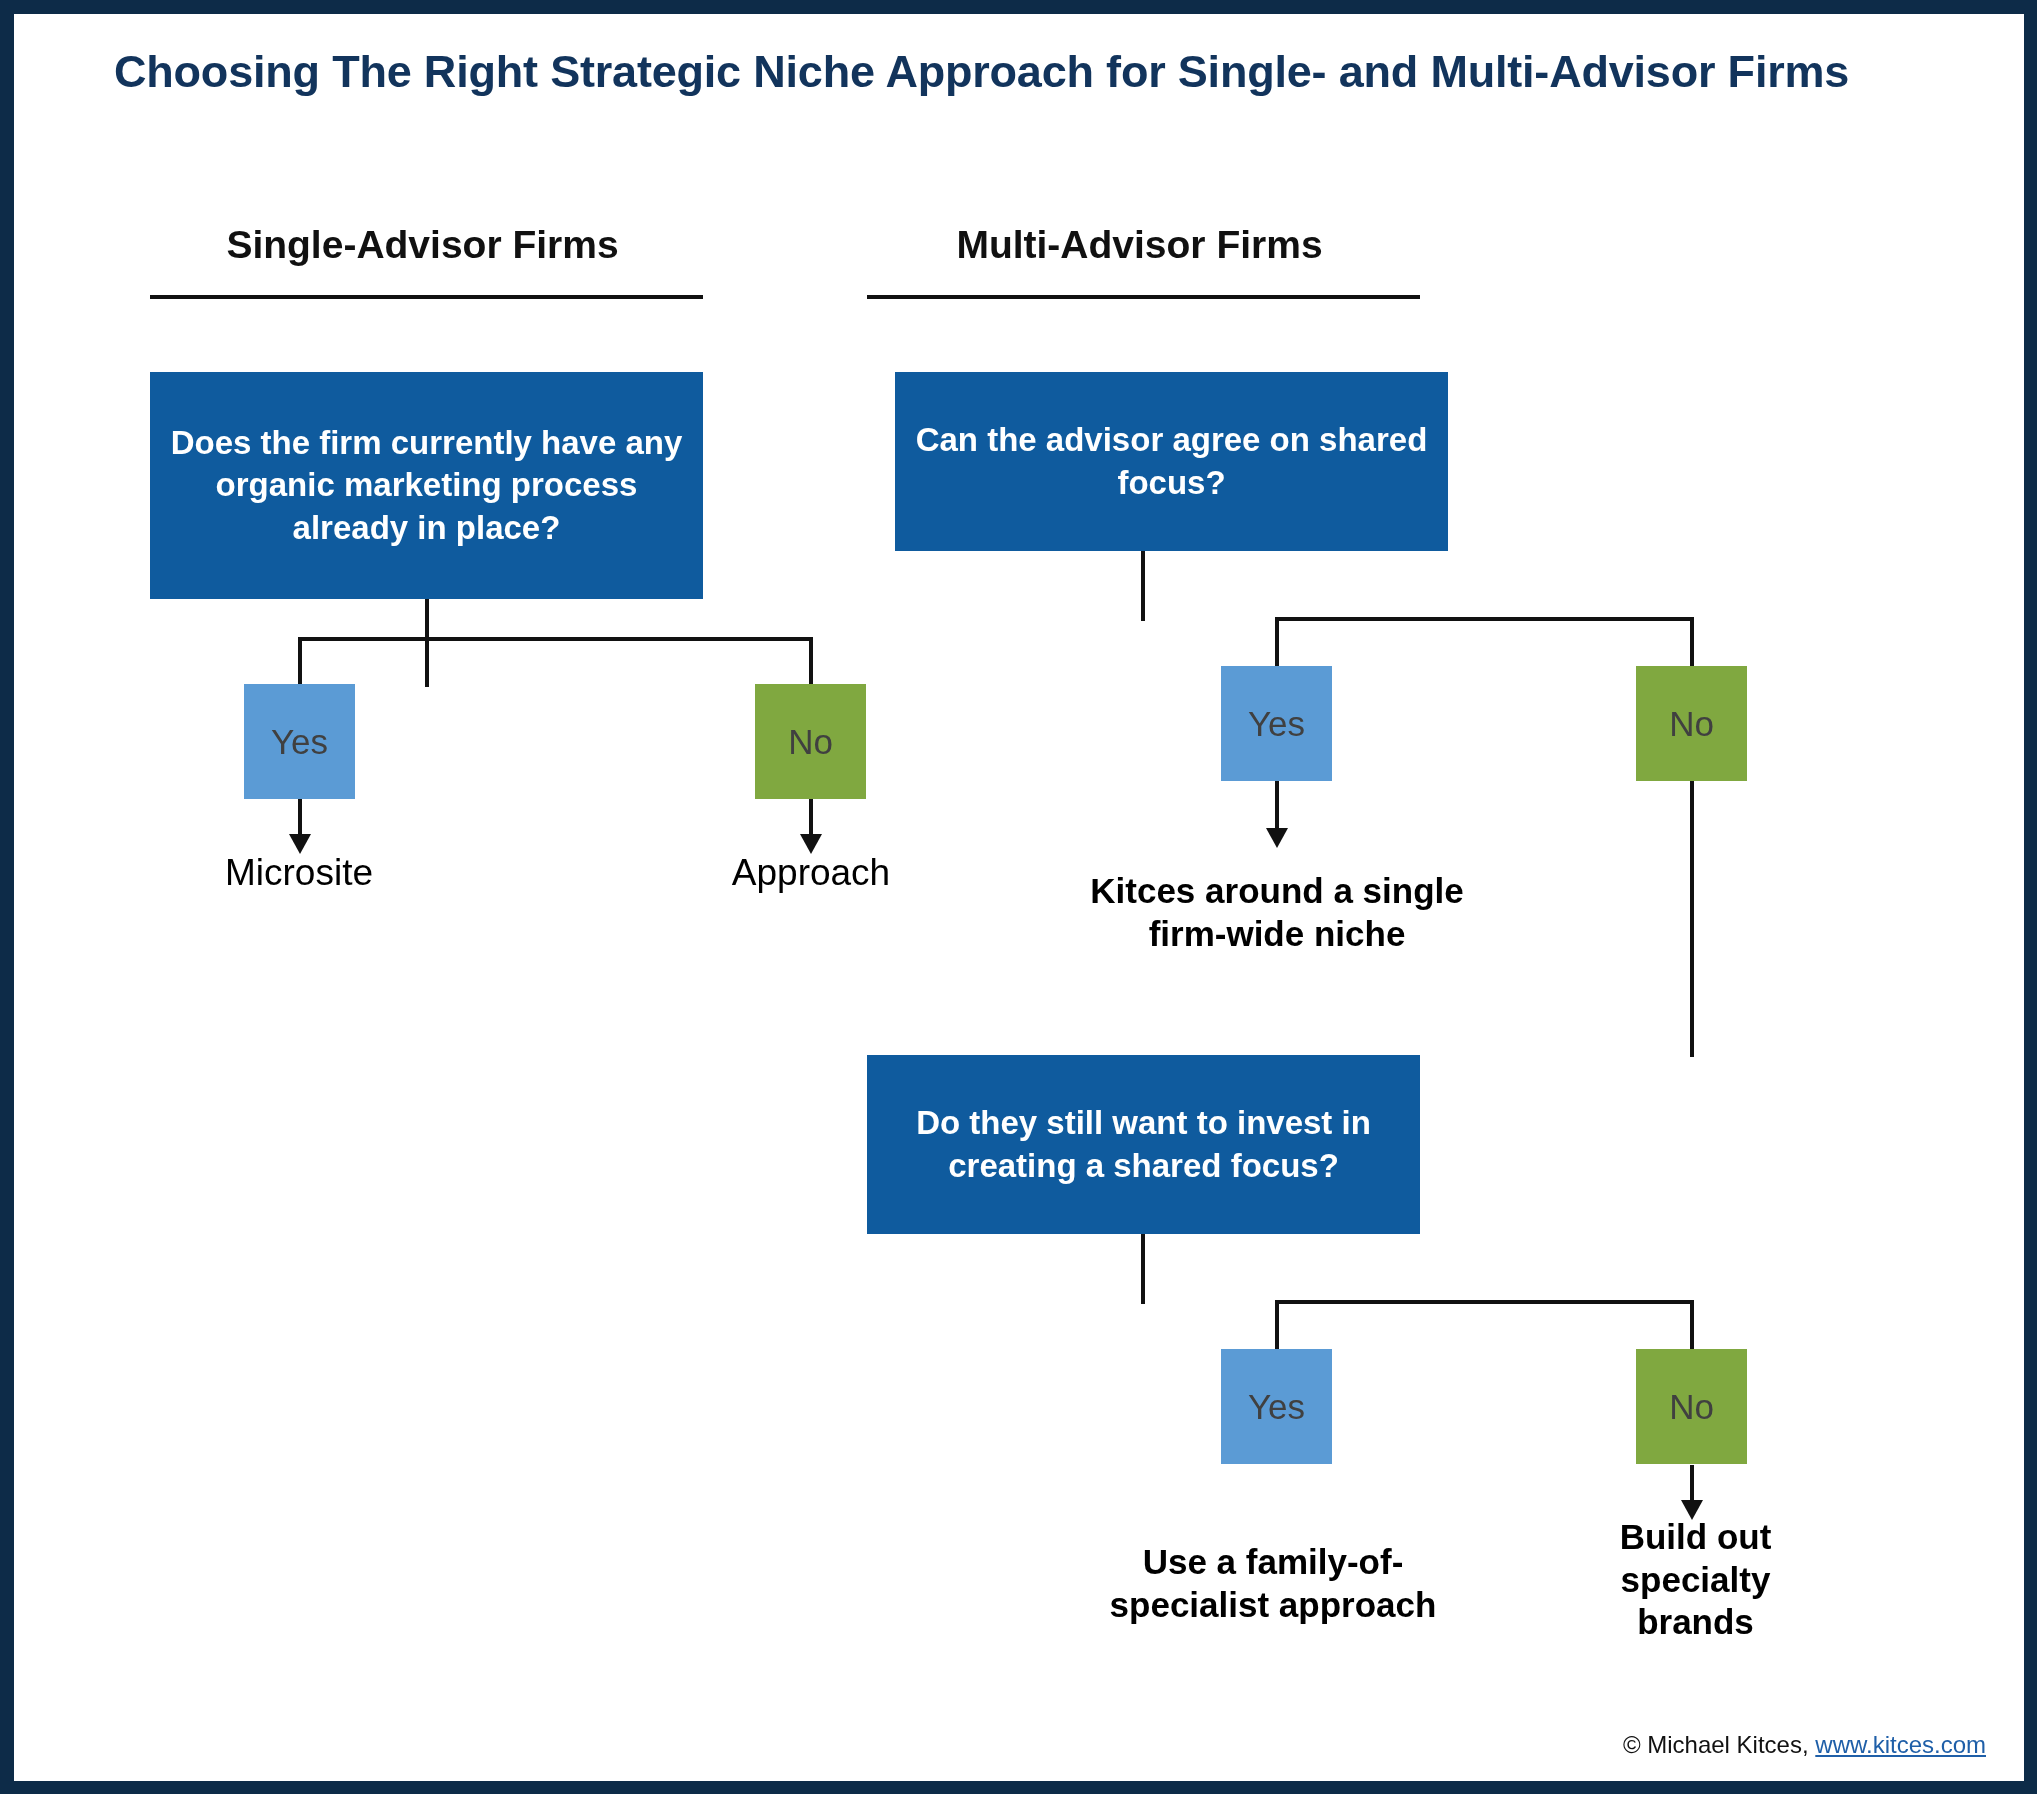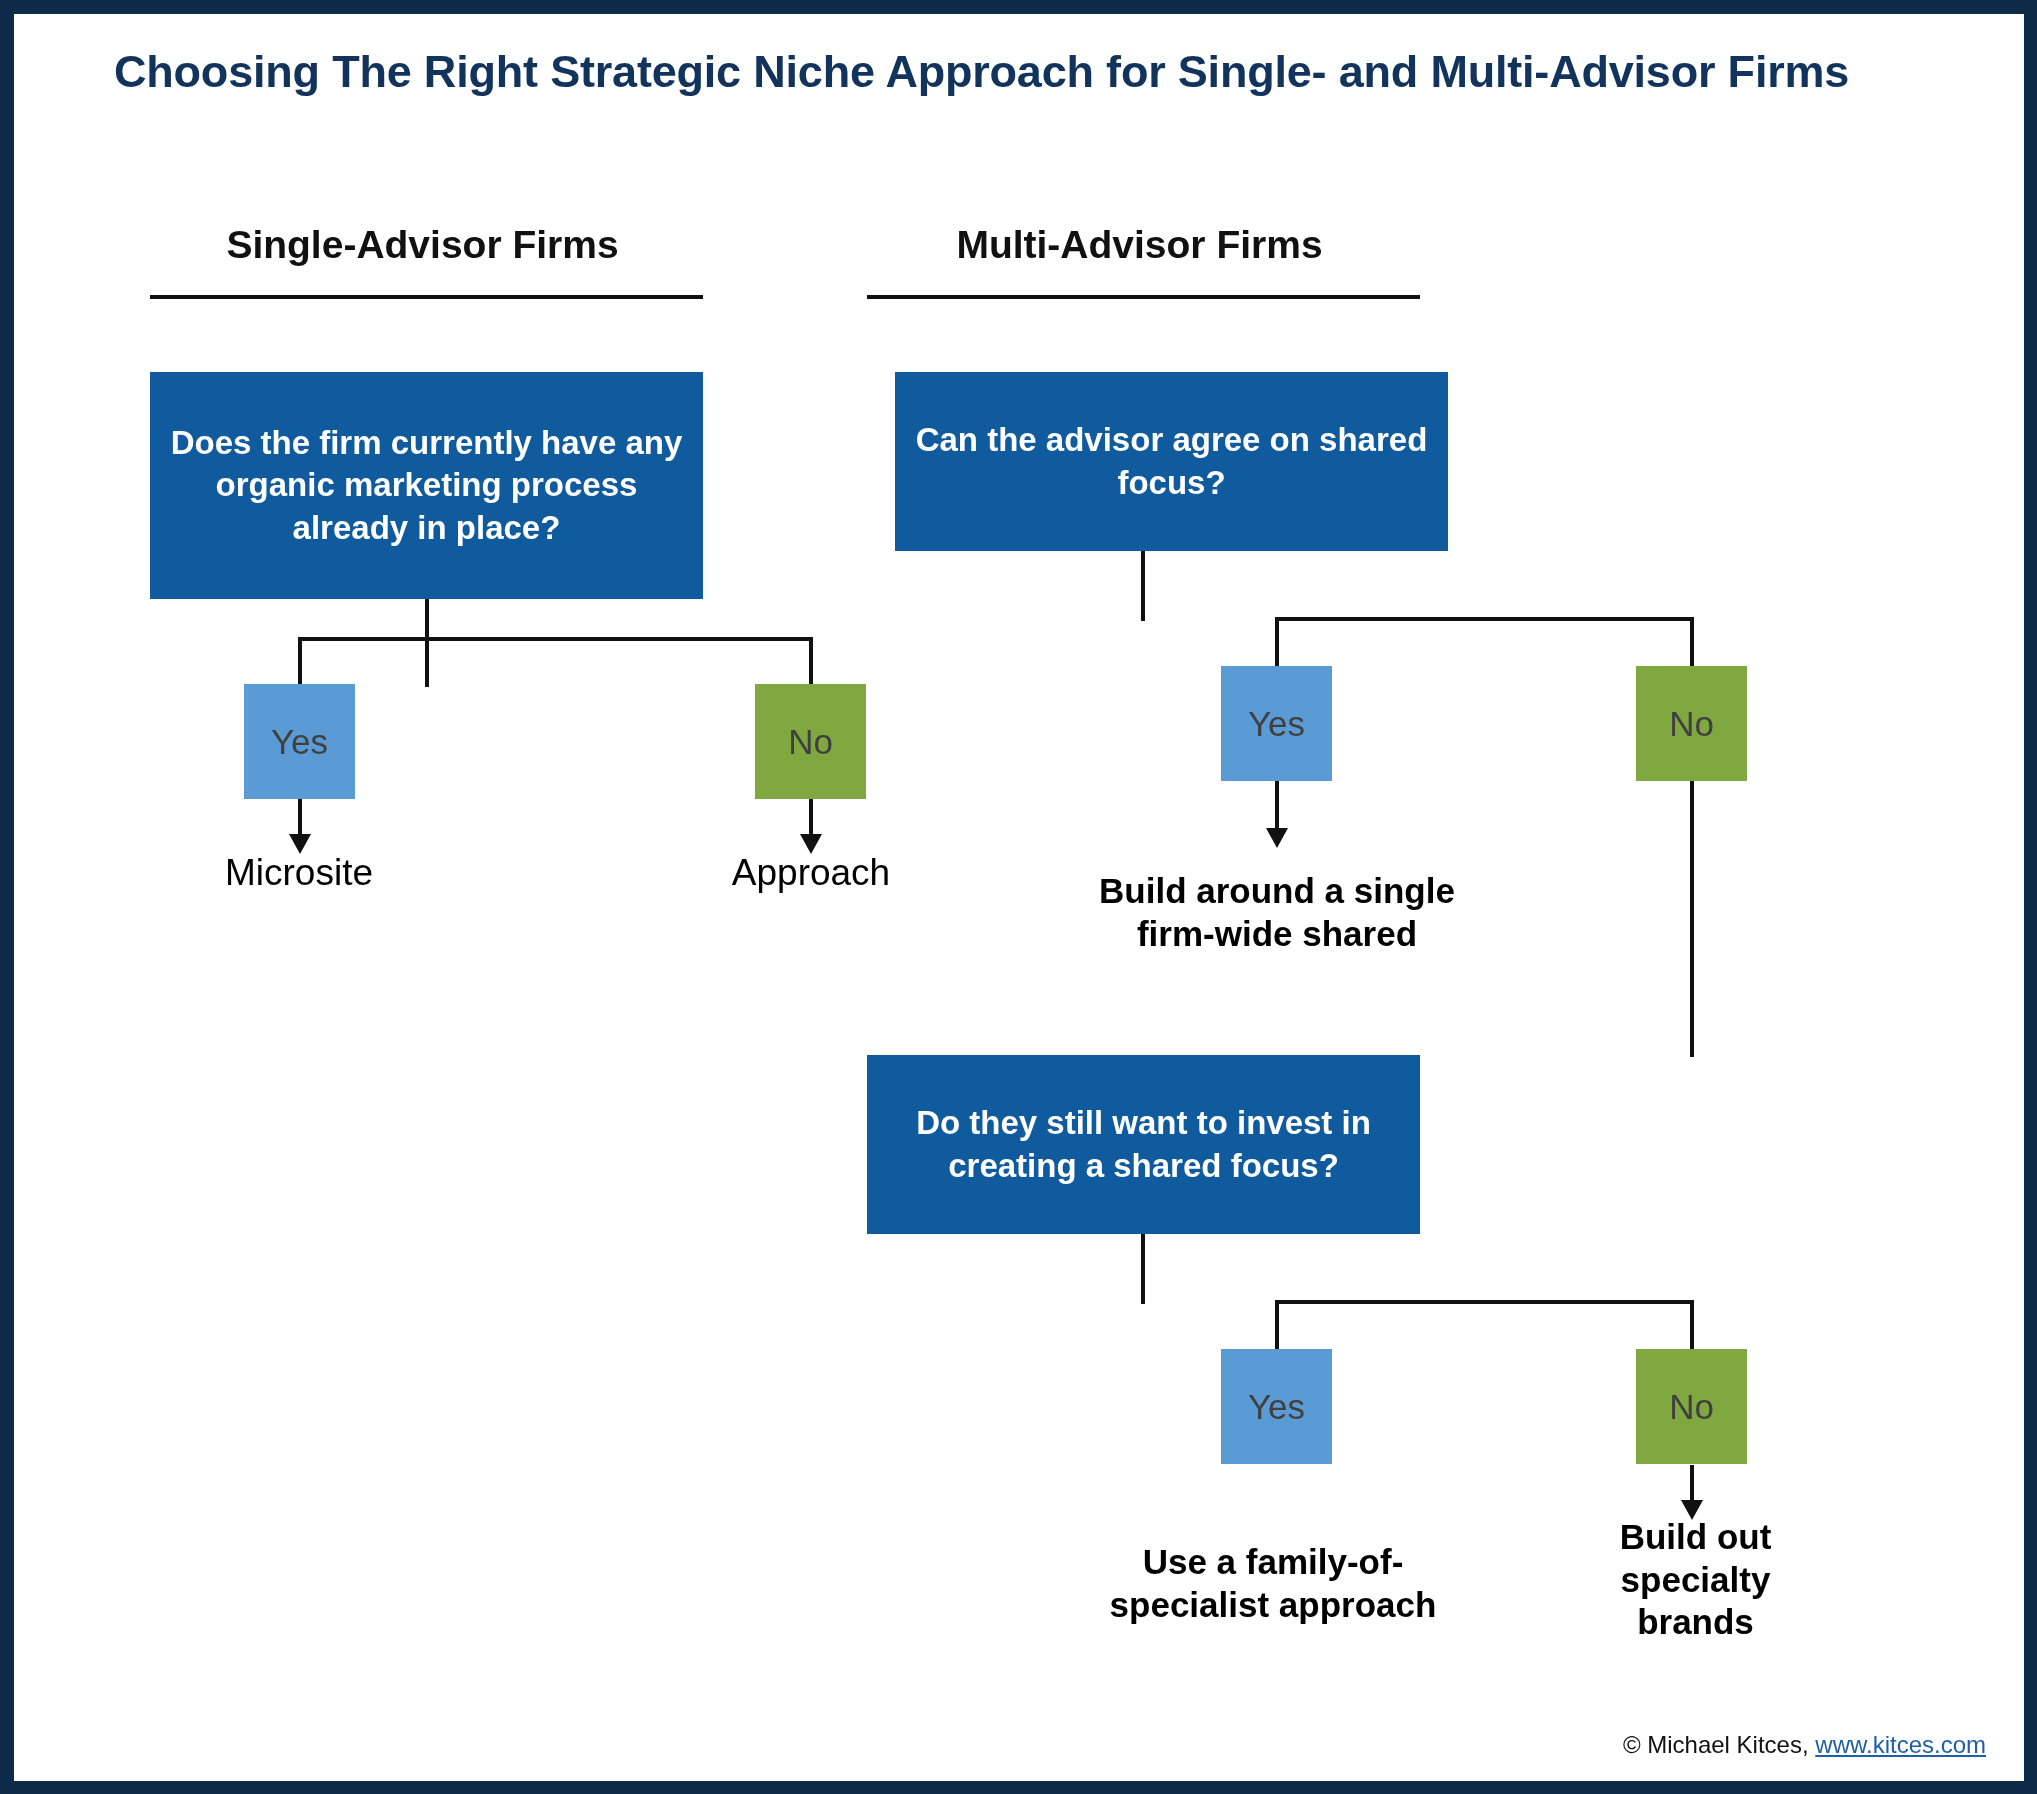--- a/index.html
+++ b/index.html
@@ -190,21 +190,21 @@
     <div class="vline" style="left:1261px; top:603px; height:54px;"></div>
 
     <div class="vline" style="left:1676px; top:603px; height:54px;"></div>
 
     <div class="chip yes" id="chip-q2-yes">Yes</div>
     <div class="chip no" id="chip-q2-no">No</div>
 
     <div class="vline" style="left:1261px; top:767px; height:52px;"></div>
     <div class="arrowhead" style="left:1252px; top:814px;"></div>
 
-    <div class="outcome bold" id="out-firmwide">Build around a single firm-wide shared</div>
+    <div class="outcome bold" id="out-firmwide">Kitces around a single firm-wide niche</div>
 
     <div class="vline" style="left:1676px; top:767px; height:276px;"></div>
 
     <div class="decision" id="dec-q3">Do they still want to invest in creating a shared focus?</div>
 
     <div class="vline" style="left:1127px; top:1220px; height:70px;"></div>
 
     <div class="hline" style="left:1261px; top:1286px; width:417px;"></div>
 
     <div class="vline" style="left:1261px; top:1286px; height:54px;"></div>

